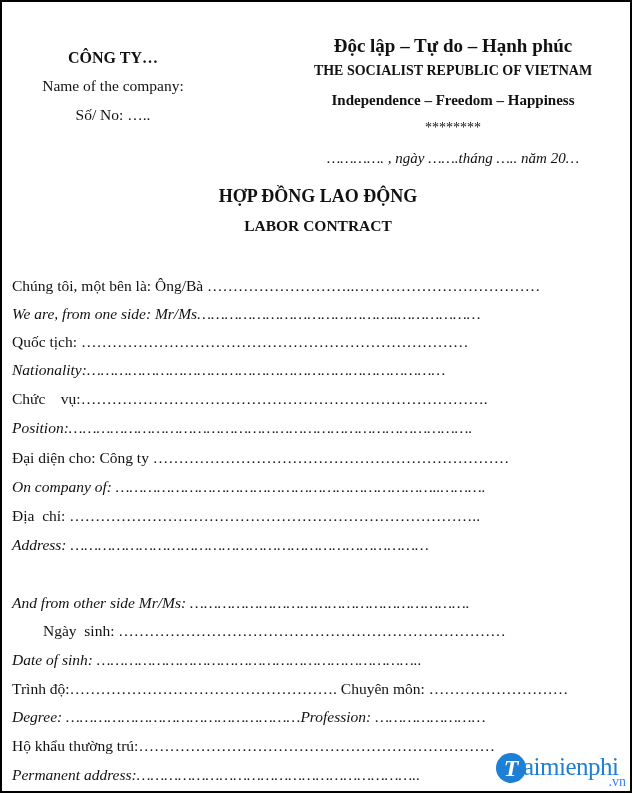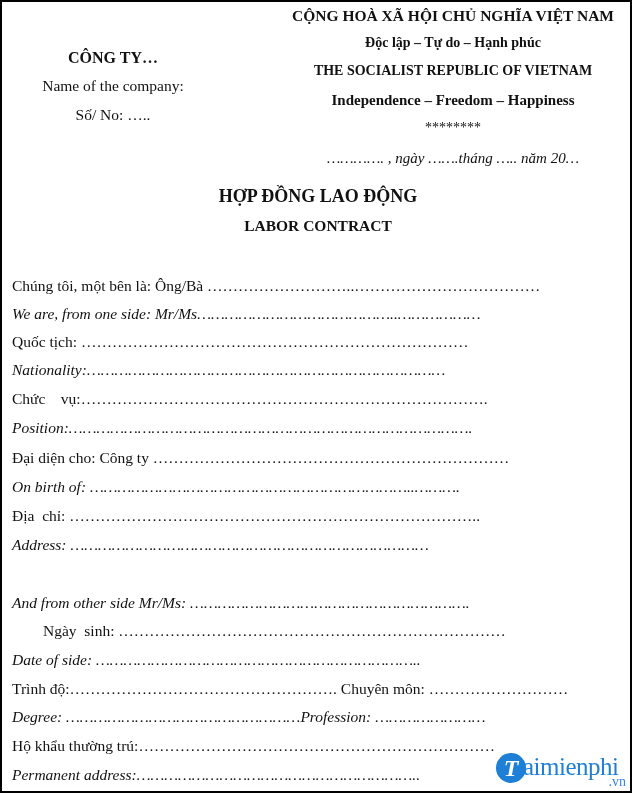--- a/index.html
+++ b/index.html
@@ -47,22 +47,21 @@
 </style>
 </head>
 <body>
 
 <div class="page">
 
   <div class="abs left-head bold" style="top:47px; font-size:16px;">CÔNG TY…</div>
   <div class="abs left-head" style="top:75px;">Name of the company:</div>
   <div class="abs left-head" style="top:104px;">Số/ No: …..</div>
 
-  <div class="abs right-head bold" style="top:5px; font-size:15.5px;">CỘNG HOÀ XÃ HỘI CHỦ NGHĨA VIỆT NAM</div>
-  <div class="abs right-head bold" style="top:33px; font-size:14px;">Độc lập – Tự do – Hạnh phúc</div>
+  <div class="abs right-head bold" style="top:33px; font-size:19px;">Độc lập – Tự do – Hạnh phúc</div>
   <div class="abs right-head bold" style="top:61px; font-size:14px;">THE SOCIALIST REPUBLIC OF VIETNAM</div>
   <div class="abs right-head bold" style="top:90px; font-size:15px;">Independence – Freedom – Happiness</div>
   <div class="abs right-head" style="top:118px; font-size:14px;">********</div>
   <div class="abs right-head ital" style="top:148px; font-size:15px;">…………. , ngày …….tháng ….. năm 20…</div>
 
   <div class="abs bold center" style="left:0; width:632px; top:184px; font-size:18px;">HỢP ĐỒNG LAO ĐỘNG</div>
   <div class="abs bold center" style="left:0; width:632px; top:215px; font-size:15.5px;">LABOR CONTRACT</div>
 
   <div class="abs row" style="top:275px;">
     <span>Chúng tôi, một bên là: Ông/Bà </span><span class="dots">………………………..………………………………</span>
@@ -79,36 +78,36 @@
   <div class="abs row" style="top:388px;">
     <span style="white-space:pre;">Chức    vụ:</span><span class="dots">…………………………………………………………………….</span>
   </div>
   <div class="abs row ital" style="top:417px;">
     <span>Position:</span><span class="dots">…………………………………………………………………………….</span>
   </div>
   <div class="abs row" style="top:447px;">
     <span>Đại diện cho: Công ty </span><span class="dots">……………………………………………………………</span>
   </div>
   <div class="abs row ital" style="top:476px;">
-    <span>On birth of: </span><span class="dots">……………………………………………………………..……….</span>
+    <span>On company of: </span><span class="dots">……………………………………………………………..……….</span>
   </div>
   <div class="abs row" style="top:505px;">
     <span style="white-space:pre;text-align:center;">Địa  chỉ: </span><span class="dots">……………………………………………………………………..</span>
   </div>
   <div class="abs row ital" style="top:534px;">
     <span>Address: </span><span class="dots">……………………………………………………………………</span>
   </div>
   <div class="abs row ital" style="top:592px;">
     <span>And from other side Mr/Ms: </span><span class="dots">…………………………………………………….</span>
   </div>
   <div class="abs row" style="top:620px;margin-left:31px;">
     <span style="white-space:pre;">Ngày  sinh: </span><span class="dots">…………………………………………………………………</span>
   </div>
   <div class="abs row ital" style="top:649px;">
-    <span>Date of side: </span><span class="dots">……………………………………………………………..</span>
+    <span>Date of sinh: </span><span class="dots">……………………………………………………………..</span>
   </div>
 
   <div class="abs row" style="top:678px;">
     <span>Trình độ:</span><span class="dots">…………………………………………….</span><span style="white-space:pre;"> Chuyên môn: </span><span class="dots">………………………</span>
   </div>
   <div class="abs row ital" style="top:706px;">
     <span>Degree: </span><span class="dots">……………………………………………</span><span>Profession: </span><span class="dots">……………………</span>
   </div>
 
   <div class="abs row" style="top:735px;">

